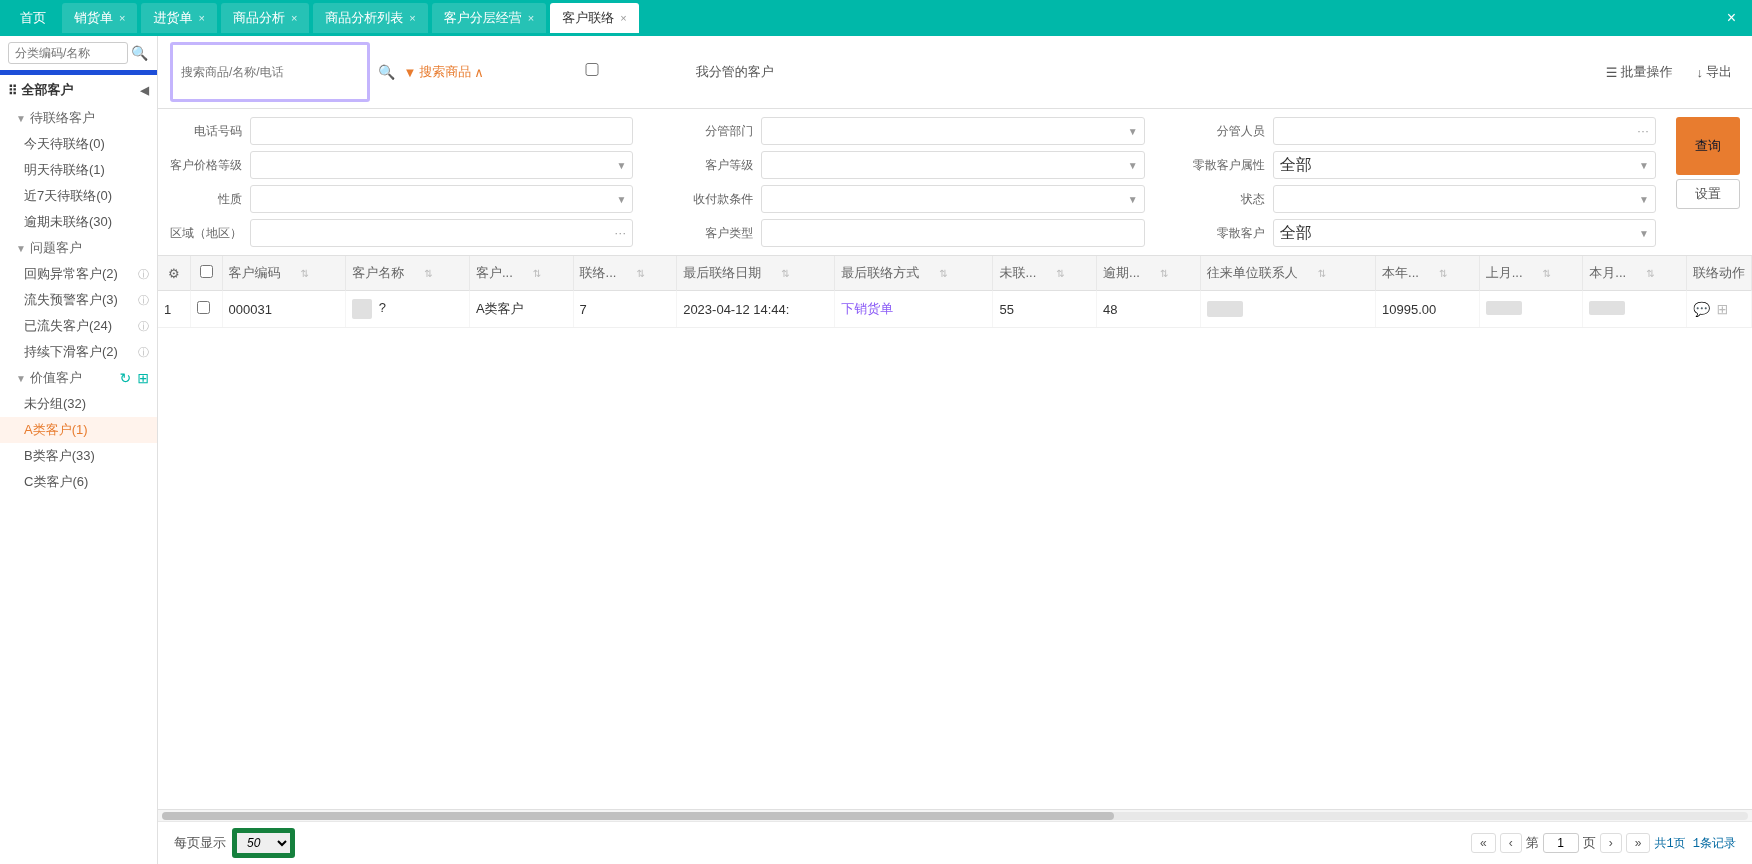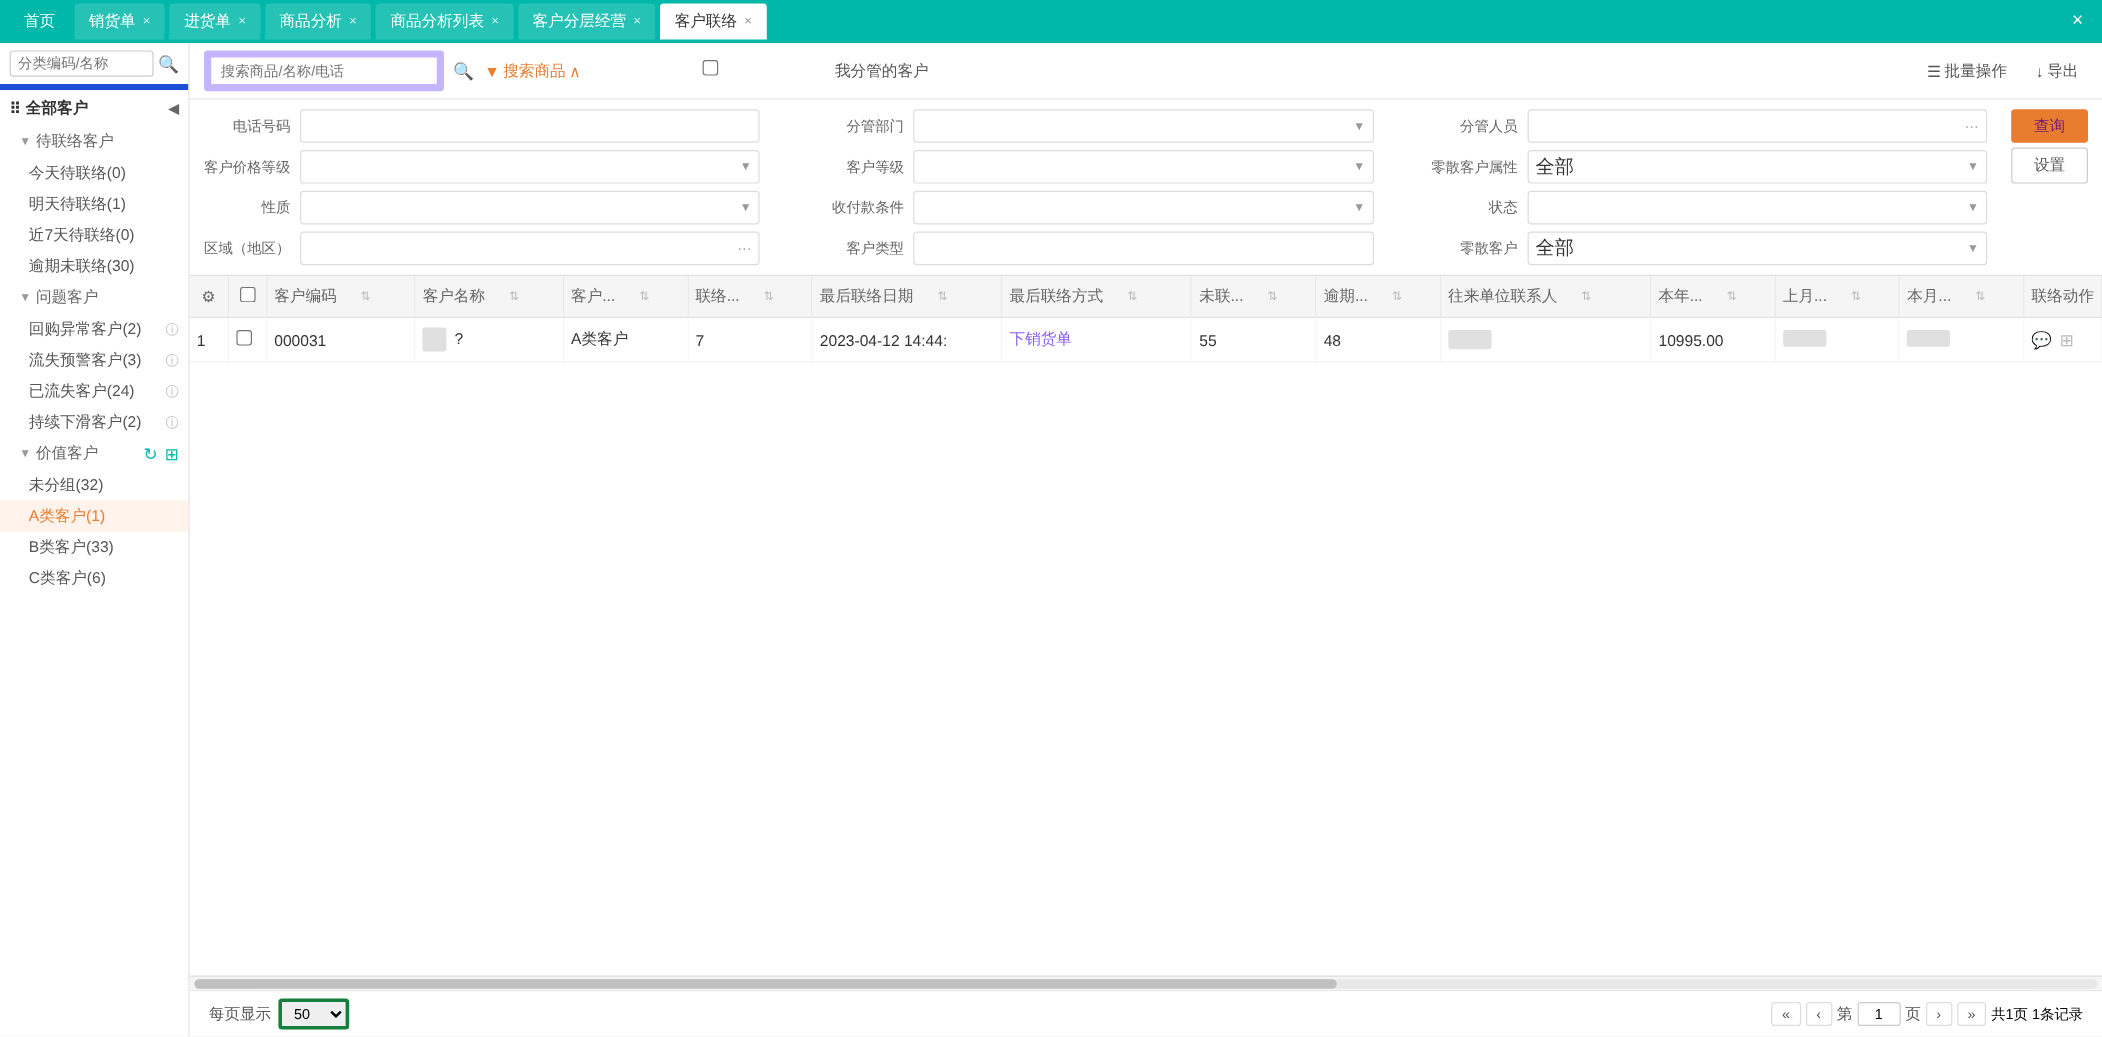--- a/index.html
+++ b/index.html
@@ -142,23 +142,23 @@
     
     .filter-bar {
       display: flex;
       align-items: center;
       padding: 6px 12px;
       background: #fff;
       border-bottom: 1px solid #e0e0e0;
       gap: 8px;
     }
     .filter-bar input {
-      border: 6px solid #c4b5fd;
+      border: 3px solid #c4b5fd;
       border-radius: 3px;
-      padding: 4px 8px;
+      padding: 20px 8px;
       width: 200px;
       font-size: 12px;
       outline: none;
     }
     .filter-search-icon { color: #00b8a9; font-size: 14px; cursor: pointer; }
     .more-conditions {
       display: flex;
       align-items: center;
       color: #e87c2f;
       cursor: pointer;
@@ -257,24 +257,24 @@
 
     
     .action-buttons {
       display: flex;
       flex-direction: column;
       gap: 4px;
       margin-left: 12px;
     }
     .query-btn {
       background: #e87c2f;
-      color: #701a75;
+      color: #0f172a;
       border: none;
       border-radius: 3px;
-      padding: 5px 18px;
+      padding: 20px 18px;
       cursor: pointer;
       font-size: 13px;
     }
     .settings-btn {
       background: #fff;
       color: #555;
       border: 1px solid #ccc;
       border-radius: 3px;
       padding: 5px 18px;
       cursor: pointer;
@@ -339,24 +339,25 @@
       flex-shrink: 0;
     }
     .footer-per-page {
       display: flex;
       align-items: center;
       gap: 6px;
       font-size: 12px;
       color: #555;
     }
     .per-page-select {
-      border: 3px solid #15803d;
+      border: 5px solid #15803d;
       border-radius: 3px;
       padding: 2px 6px;
       font-size: 12px;
+      font-style: italic;
     }
     .footer-spacer { flex: 1; }
     .pagination {
       display: flex;
       align-items: center;
       gap: 4px;
       font-size: 12px;
       color: #555;
     }
     .page-btn {
@@ -369,21 +370,21 @@
       color: #555;
     }
     .page-input {
       border: 1px solid #ccc;
       border-radius: 3px;
       padding: 2px 4px;
       width: 36px;
       text-align: center;
       font-size: 12px;
     }
-    .total-records { font-size: 12px; color: #000000; }
+    .total-records { font-size: 12px; color: #0369a1; font-family: Liberation Mono, monospace; }
 
     
     .bottom-scroll {
       height: 12px;
       background: #f5f5f5;
       border-top: 1px solid #e0e0e0;
       display: flex;
       align-items: center;
       padding: 0 4px;
     }

